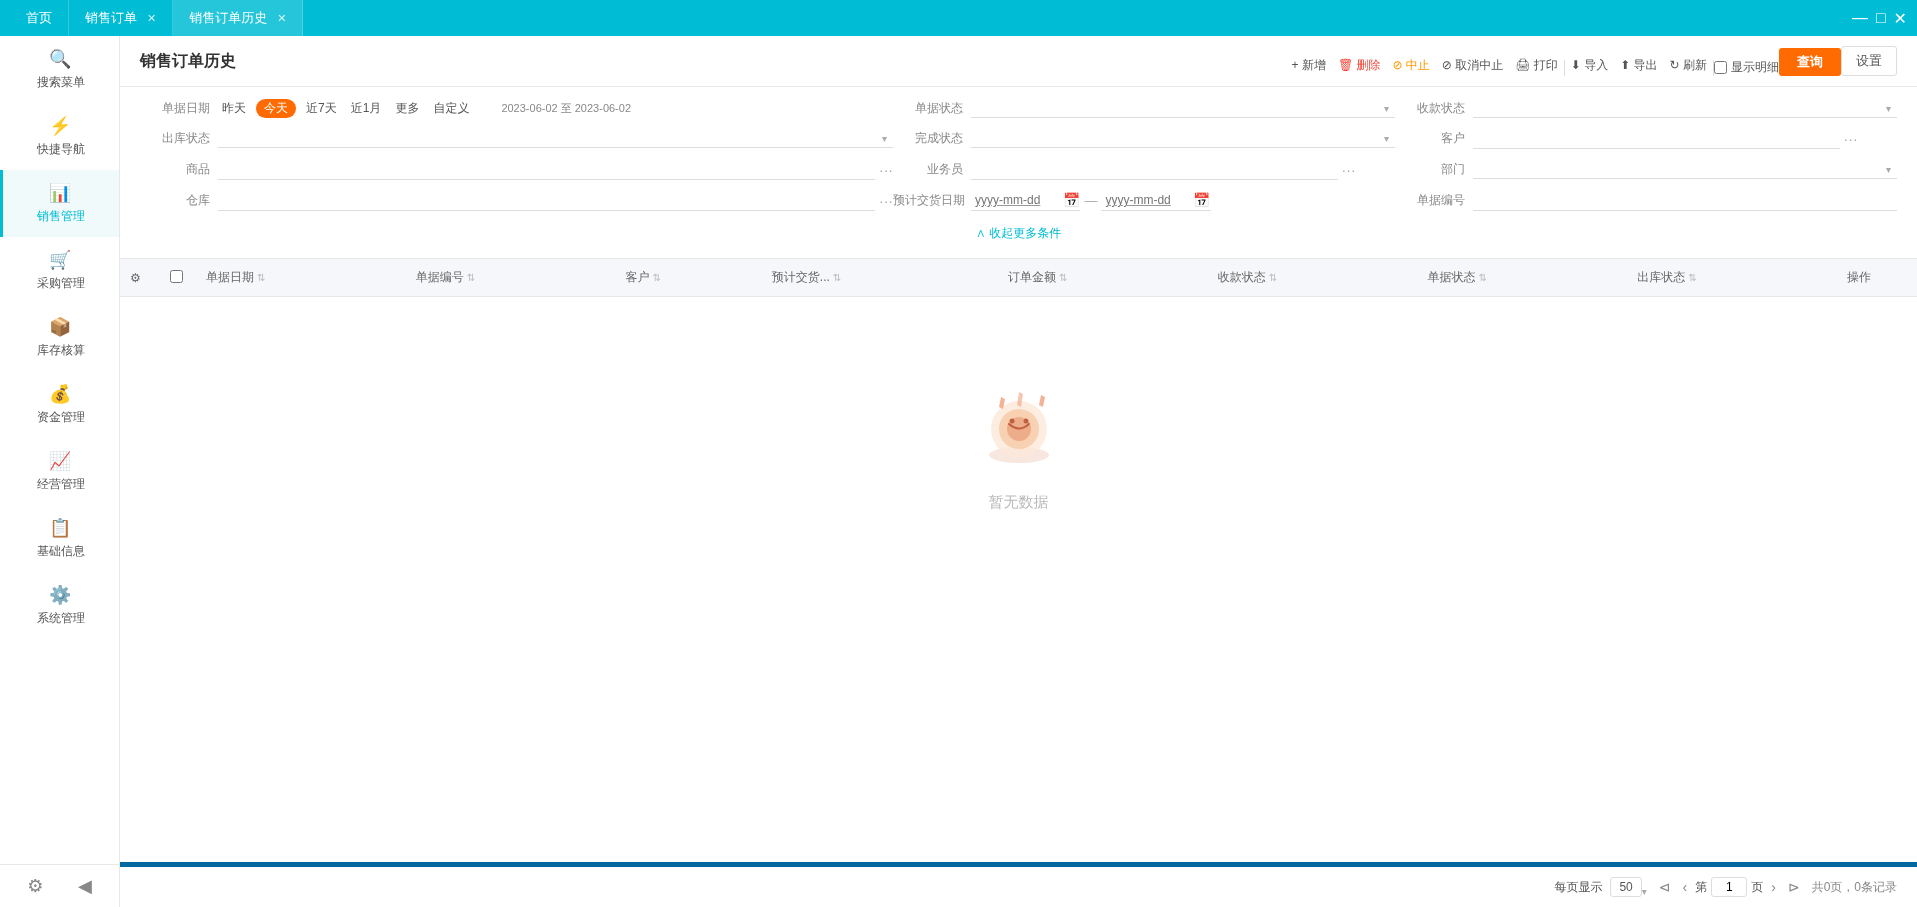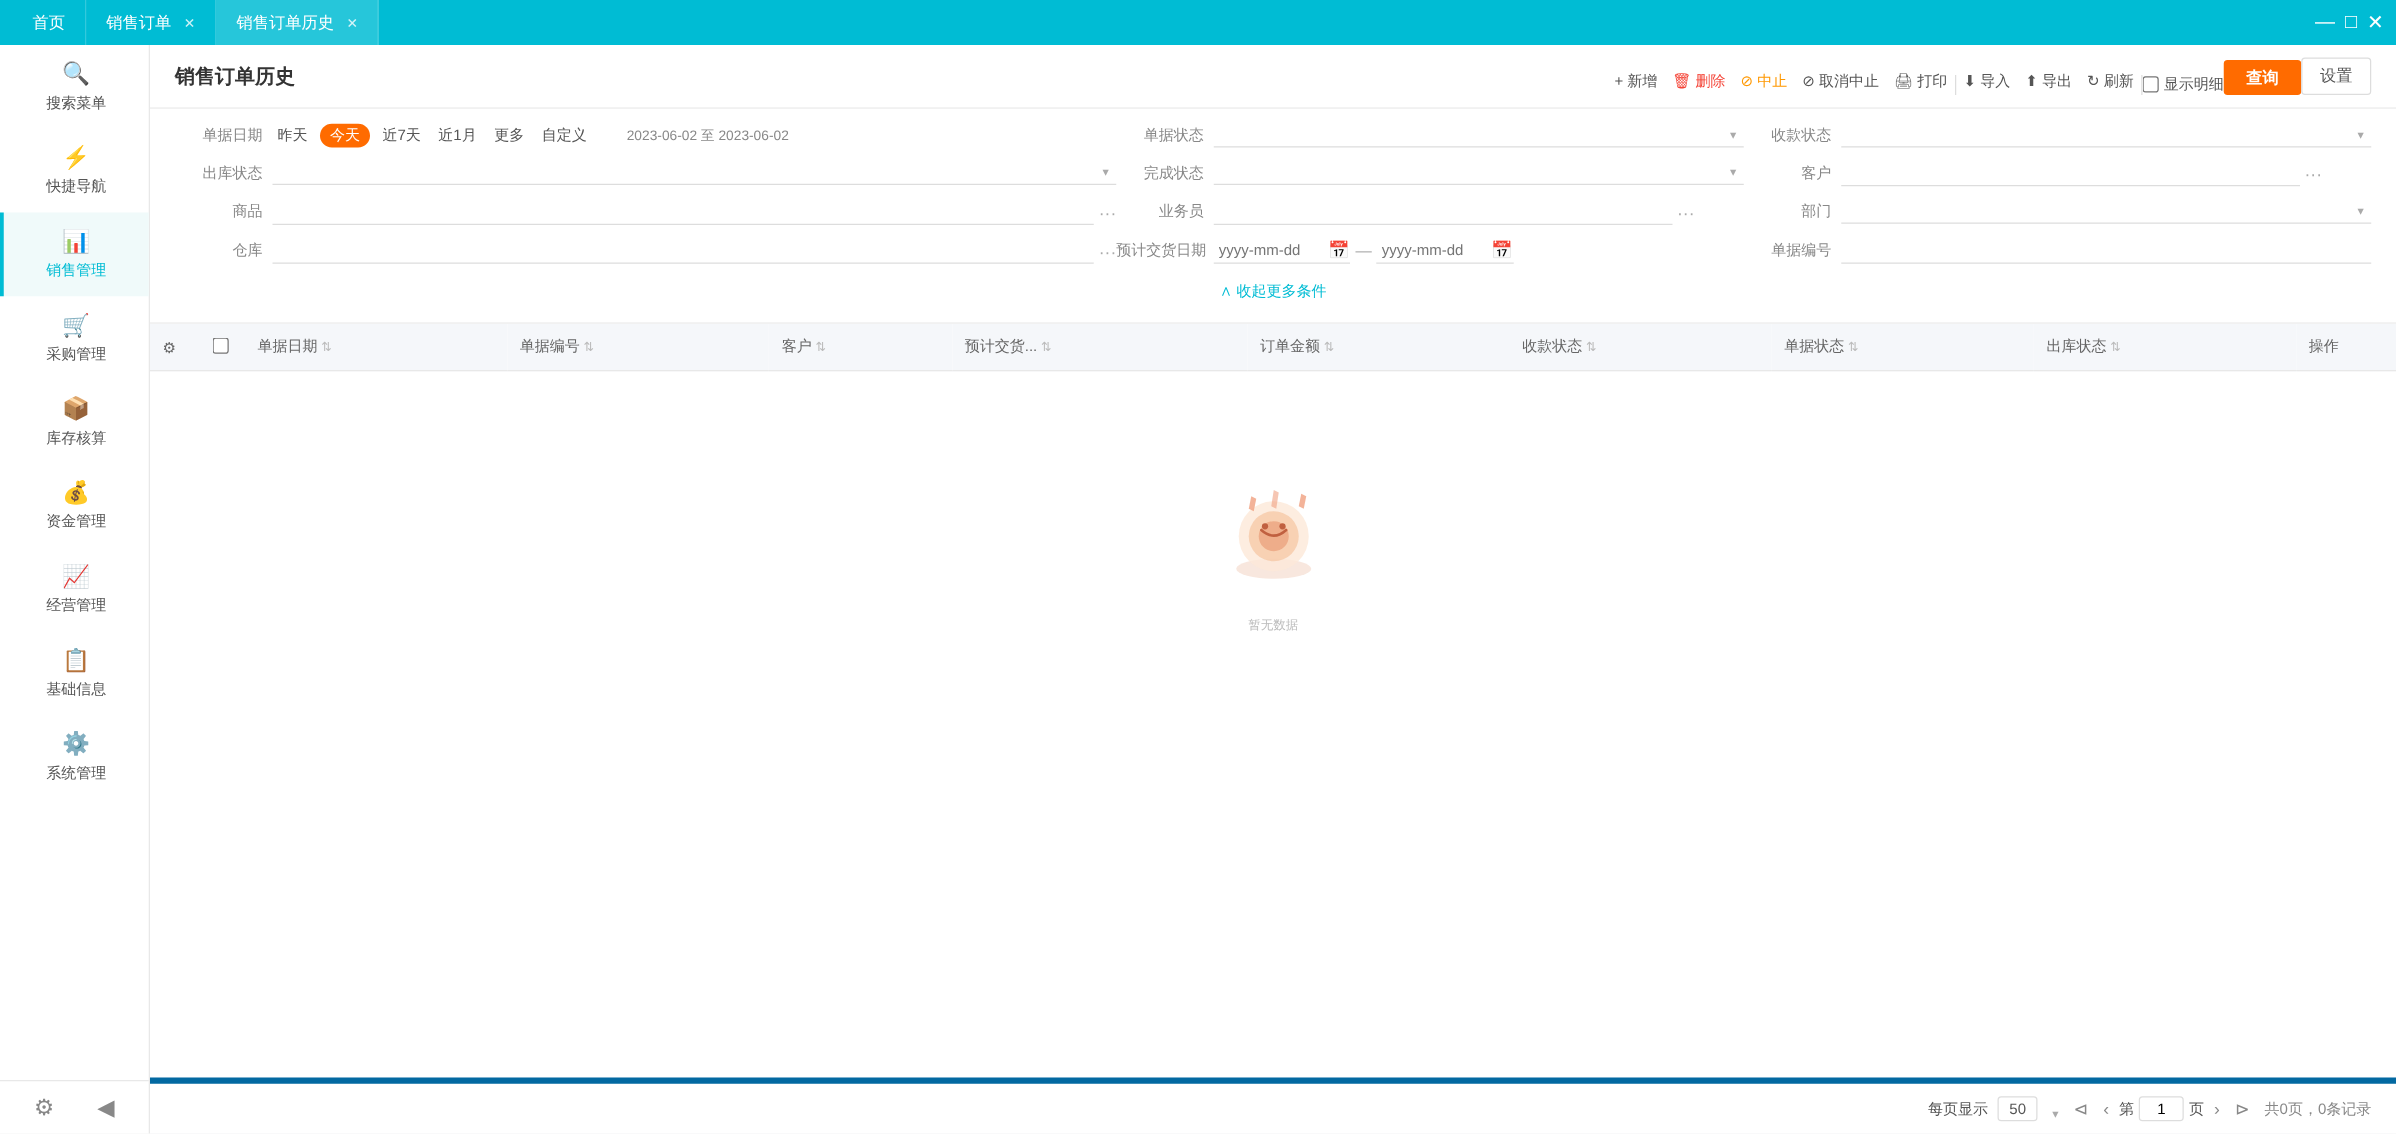--- a/index.html
+++ b/index.html
@@ -47,43 +47,43 @@
     .filter-label { color: #888; font-size: 12px; white-space: nowrap; margin-right: 8px; width: 70px; text-align: right; flex-shrink: 0; }
     .filter-input { flex: 1; border: none; border-bottom: 1px solid #ddd; padding: 3px 6px; font-size: 12px; color: #333; outline: none; background: transparent; }
     .filter-select { flex: 1; border: none; border-bottom: 1px solid #ddd; padding: 3px 6px; font-size: 12px; color: #999; display: flex; align-items: center; justify-content: space-between; cursor: pointer; }
     .filter-select-arrow { color: #aaa; font-size: 10px; }
     .filter-dots { color: #aaa; font-size: 14px; cursor: pointer; margin-left: 4px; }
     .date-filter { display: flex; align-items: center; gap: 6px; flex: 1; }
     .date-tab { font-size: 12px; color: #555; cursor: pointer; padding: 1px 4px; border-radius: 2px; }
     .date-tab.active { background: #ff6b00; color: #fff; border-radius: 10px; padding: 1px 8px; }
     .date-range { font-size: 11px; color: #888; margin-left: 22px; }
     .date-input-group { display: flex; align-items: center; gap: 4px; border-bottom: 1px solid #ddd; }
-    .date-input { border: none; font-size: 12px; color: #999; padding: 3px 4px; outline: none; width: 88px; background: transparent; }
+    .date-input { border: none; font-size: 12px; color: #999; padding: 3px 4px; outline: none; width: 88px; background: transparent; text-decoration: underline; }
     .date-cal-icon { color: #aaa; font-size: 14px; cursor: pointer; }
     .date-dash { color: #aaa; }
     .collapse-bar { text-align: center; color: #00bcd4; font-size: 12px; cursor: pointer; padding: 4px 0; margin-top: 4px; }
 
     
     .table-area { flex: 1; overflow: auto; background: #fff; margin: 0; }
     .data-table { width: 100%; border-collapse: collapse; }
     .data-table th { background: #f5f7fa; color: #666; font-weight: normal; font-size: 12px; padding: 10px 10px; border-bottom: 1px solid #e8e8e8; white-space: nowrap; text-align: left; }
     .data-table th .th-inner { display: flex; align-items: center; gap: 3px; }
     .sort-icon { color: #bbb; font-size: 10px; }
     .settings-th { width: 40px; text-align: center; }
     .checkbox-th { width: 36px; text-align: center; }
     .ops-th { width: 80px; text-align: center; }
 
     
     .empty-state { display: flex; flex-direction: column; align-items: center; justify-content: center; padding: 80px 0; }
     .empty-icon { width: 100px; height: 100px; position: relative; margin-bottom: 16px; }
-    .empty-text { color: #bbb; font-size: 10px; }
+    .empty-text { color: #bbb; font-size: 15px; }
 
     
     .pagination { display: flex; align-items: center; justify-content: flex-end; padding: 10px 20px; background: #fff; border-top: 5px solid #0369a1; gap: 8px; font-size: 12px; color: #555; flex-shrink: 0; }
-    .page-size-select { display: flex; align-items: flex-end; gap: 12px; }
+    .page-size-select { display: flex; align-items: flex-end; gap: 0; }
     .page-size-val { border: 1px solid #ddd; padding: 2px 8px; border-radius: 3px; font-size: 12px; }
     .page-size-arrow { color: #aaa; font-size: 10px; }
     .page-nav { display: flex; align-items: center; gap: 4px; }
     .page-nav-btn { color: #888; cursor: pointer; padding: 2px 4px; font-size: 14px; }
     .page-num-input { border: 1px solid #ddd; width: 36px; text-align: center; padding: 2px 4px; border-radius: 3px; font-size: 12px; }
     .page-info { color: #888; }
   </style>
 </head>
 <body>
 

